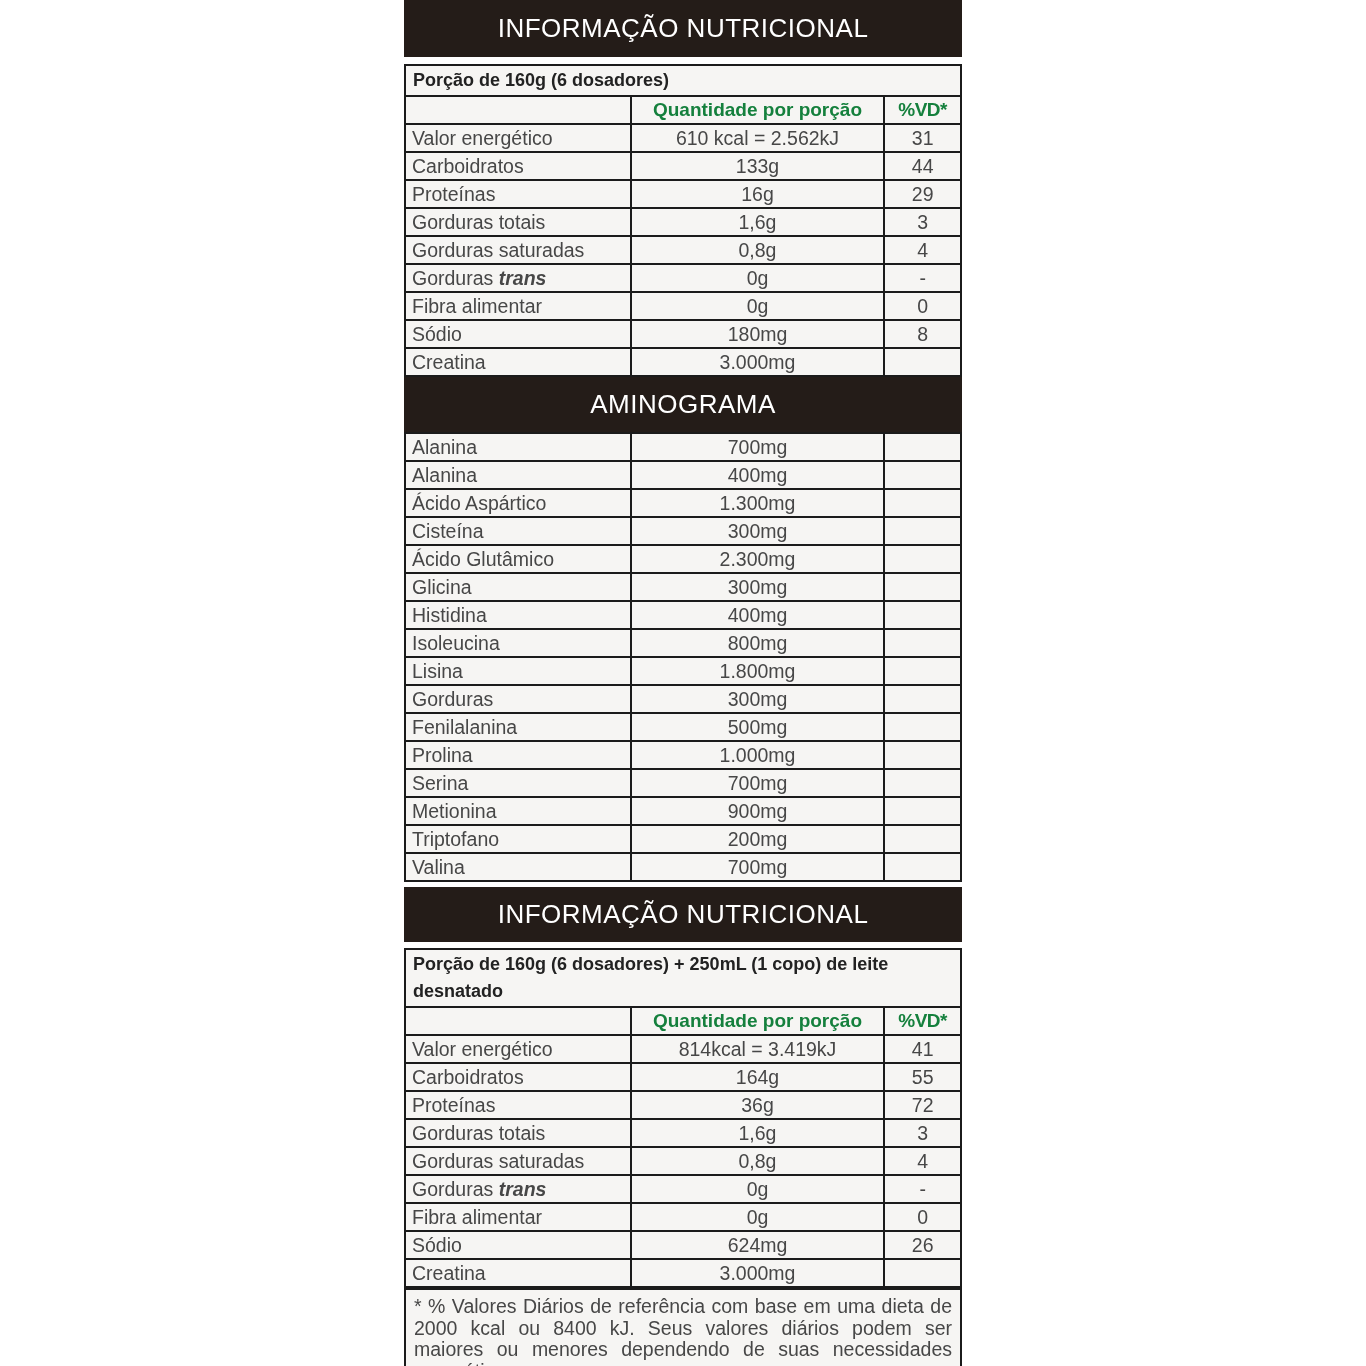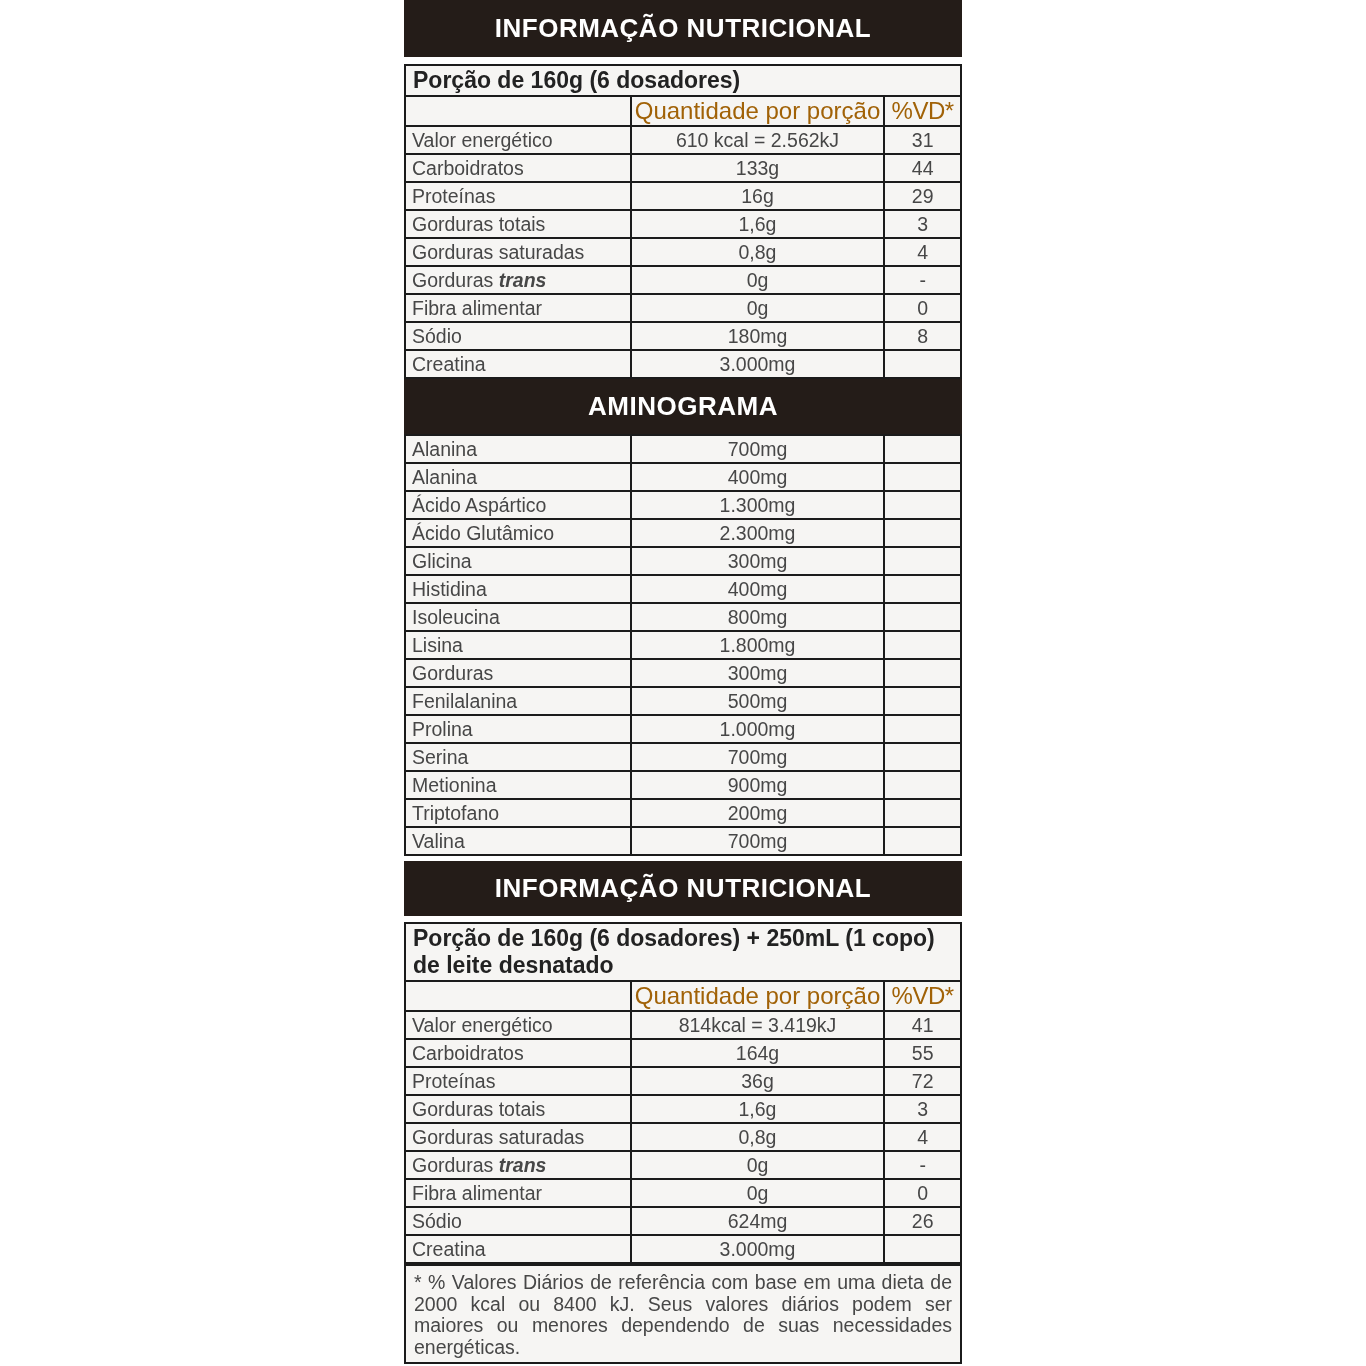--- a/index.html
+++ b/index.html
@@ -18,21 +18,21 @@
   .label-wrap {
     width: 558px;
     margin: 0 auto;
     color: #474747;
   }
   
   .band {
     background: #241c18;
     color: #ffffff;
     text-align: center;
-    font-weight: 700;
+    font-weight: 400;
     font-size: 26px;
     letter-spacing: 0.5px;
     height: 55px;
     line-height: 55px;
     overflow: hidden;
   }
   .band.first { height: 57px; line-height: 57px; }
   .band.gap-below { margin-bottom: 6px; }
   .band.gap-above { margin-top: 5px; }
   
@@ -52,29 +52,29 @@
     border: 2px solid #1b1b1b;
     height: 26px;
     padding: 0 6px;
     overflow: hidden;
     white-space: nowrap;
   }
   table.nt td.qty, table.nt td.vd { text-align: center; padding: 0 2px; }
   tr.portion-row td {
     font-weight: 700;
     color: #222222;
-    font-size: 23px;
+    font-size: 18px;
     white-space: normal;
     line-height: 27px;
     padding: 1px 7px;
   }
   tr.colhead-row td {
-    font-weight: 400;
-    color: #a16207;
-    font-size: 24px;
+    font-weight: 700;
+    color: #15803d;
+    font-size: 19px;
     text-align: center;
   }
   tr.colhead-row td.vd { letter-spacing: -0.5px; }
   
   .footnote {
     border: 2px solid #1b1b1b;
     background: #f6f5f3;
     margin-top: 0px;
     padding: 6px 8px 4px 8px;
     font-size: 19.5px;
@@ -179,20 +179,25 @@
             <td class="lbl">Alanina</td>
             <td class="qty">400mg</td>
             <td class="vd"></td>
           </tr>
           <tr>
             <td class="lbl">Ácido Aspártico</td>
             <td class="qty">1.300mg</td>
             <td class="vd"></td>
           </tr>
           <tr>
+            <td class="lbl">Cisteína</td>
+            <td class="qty">300mg</td>
+            <td class="vd"></td>
+          </tr>
+          <tr>
             <td class="lbl">Ácido Glutâmico</td>
             <td class="qty">2.300mg</td>
             <td class="vd"></td>
           </tr>
           <tr>
             <td class="lbl">Glicina</td>
             <td class="qty">300mg</td>
             <td class="vd"></td>
           </tr>
           <tr>

